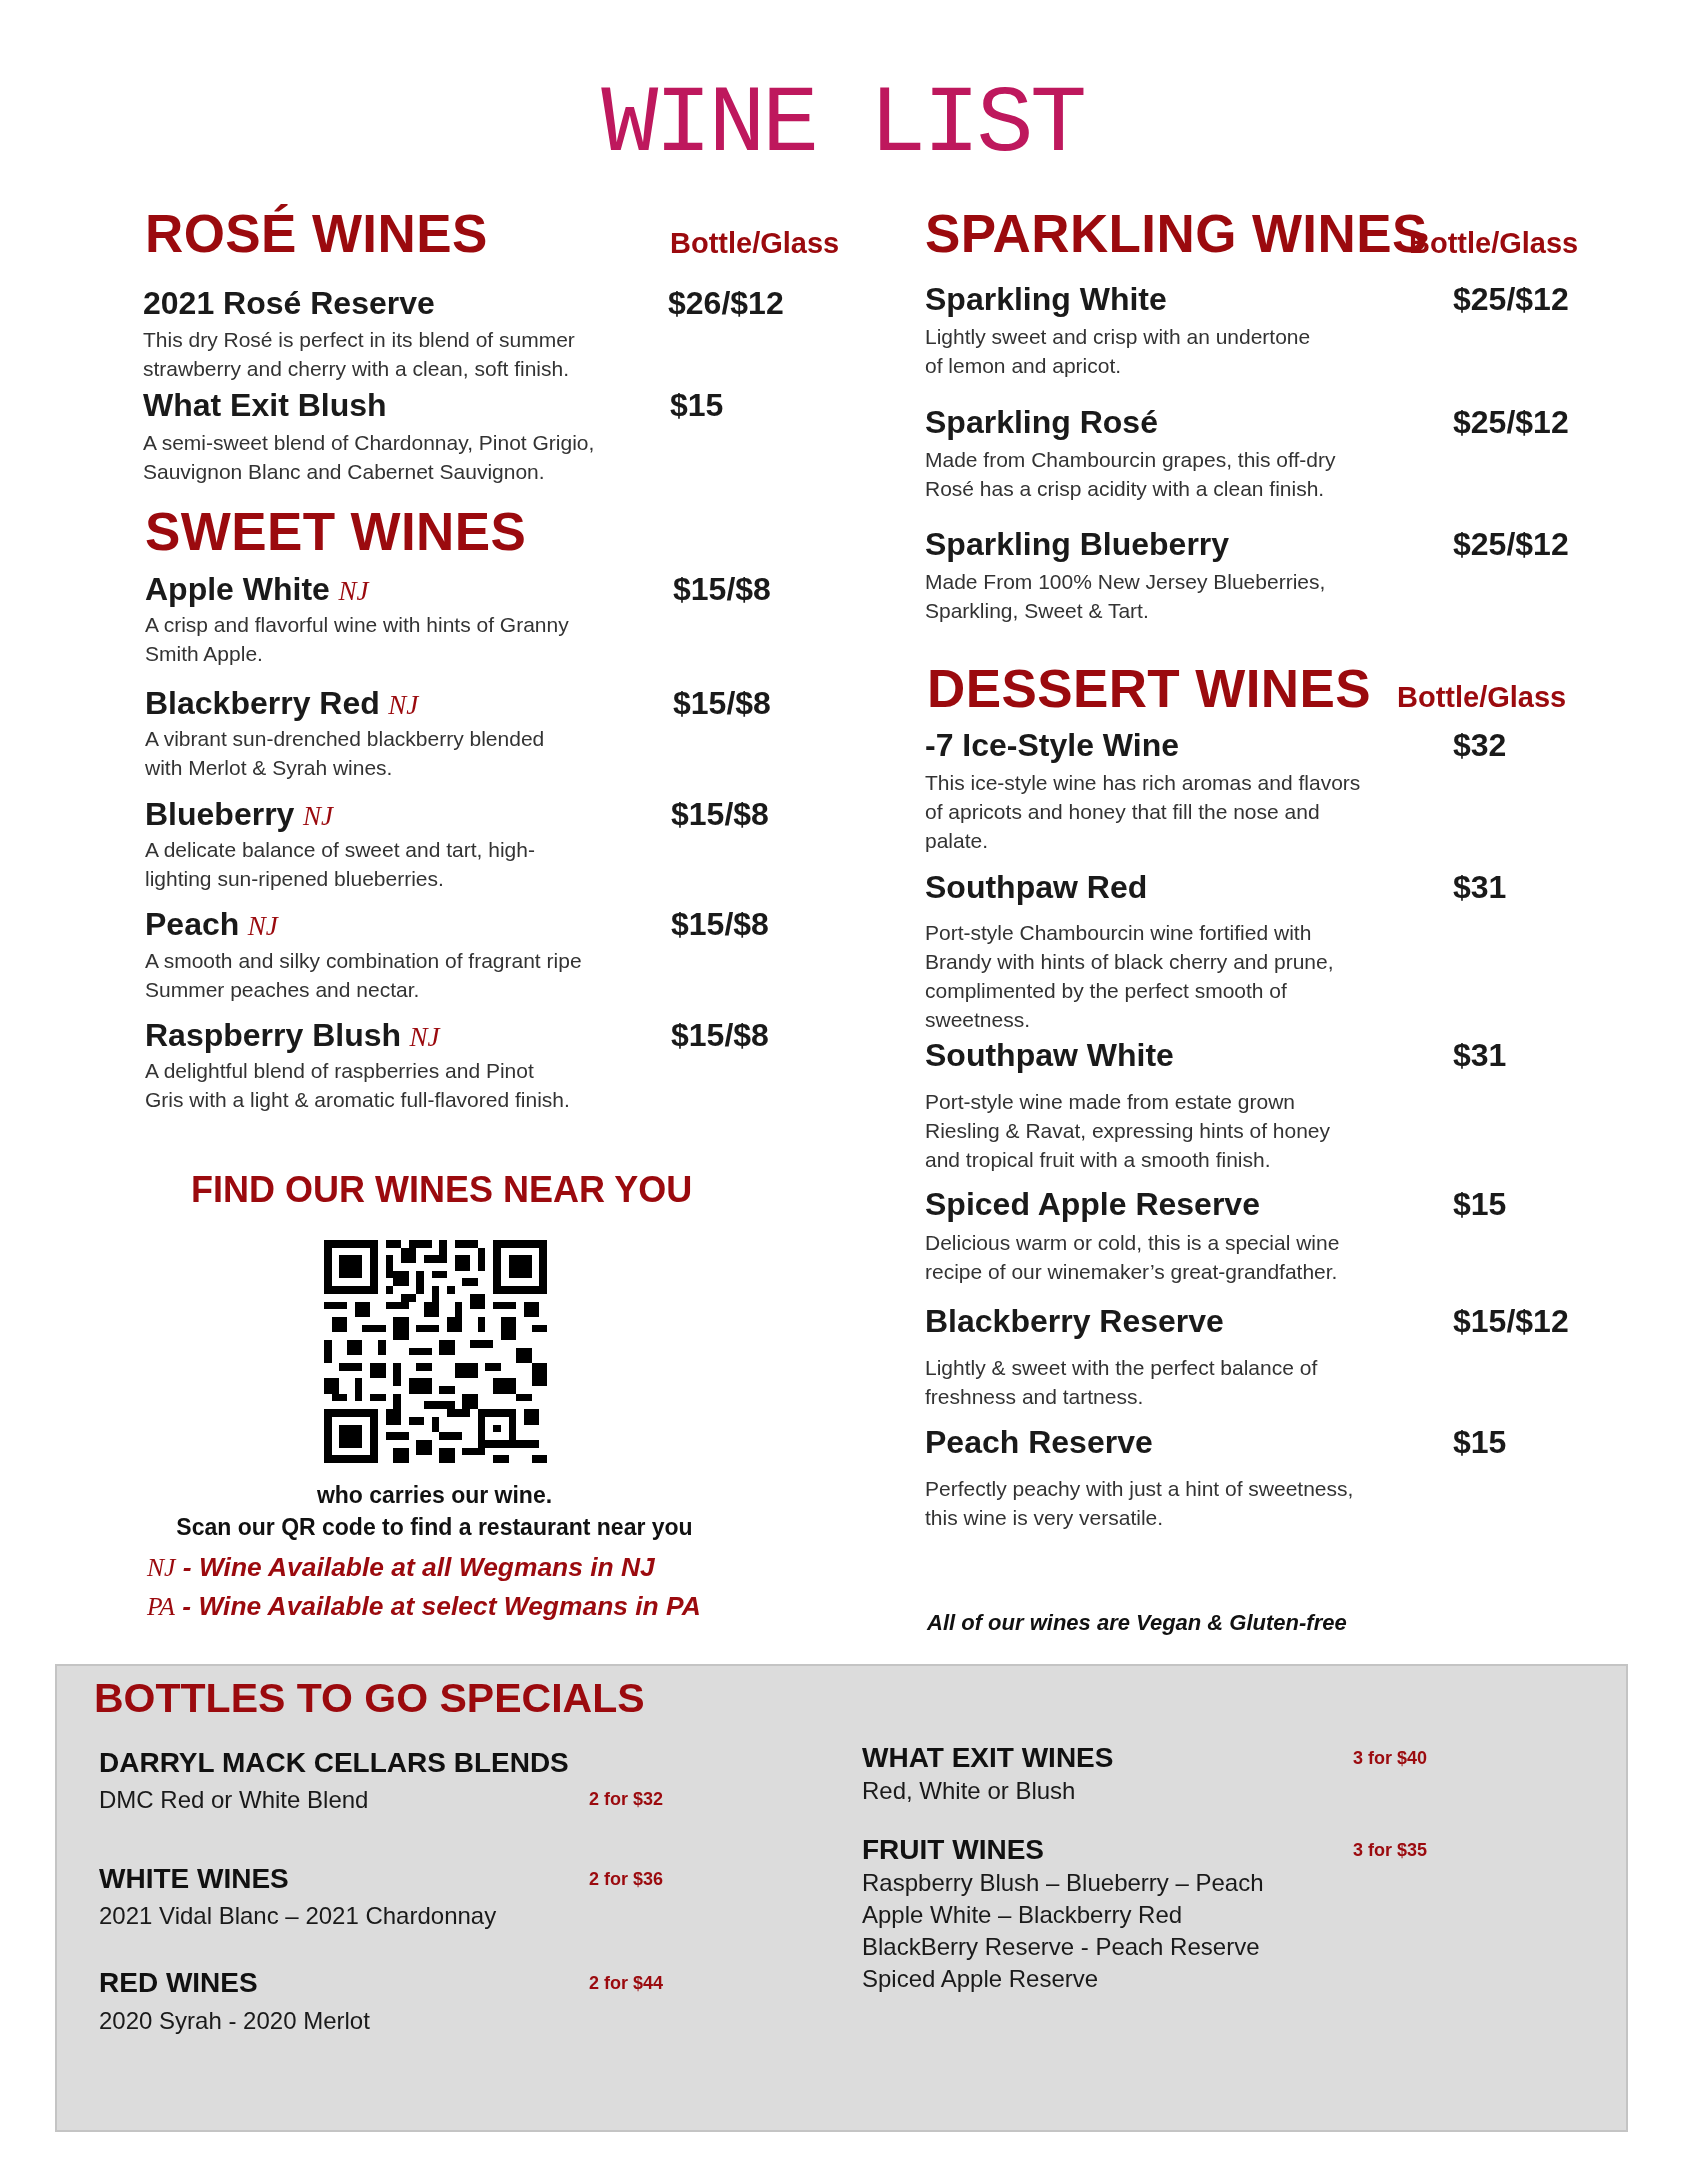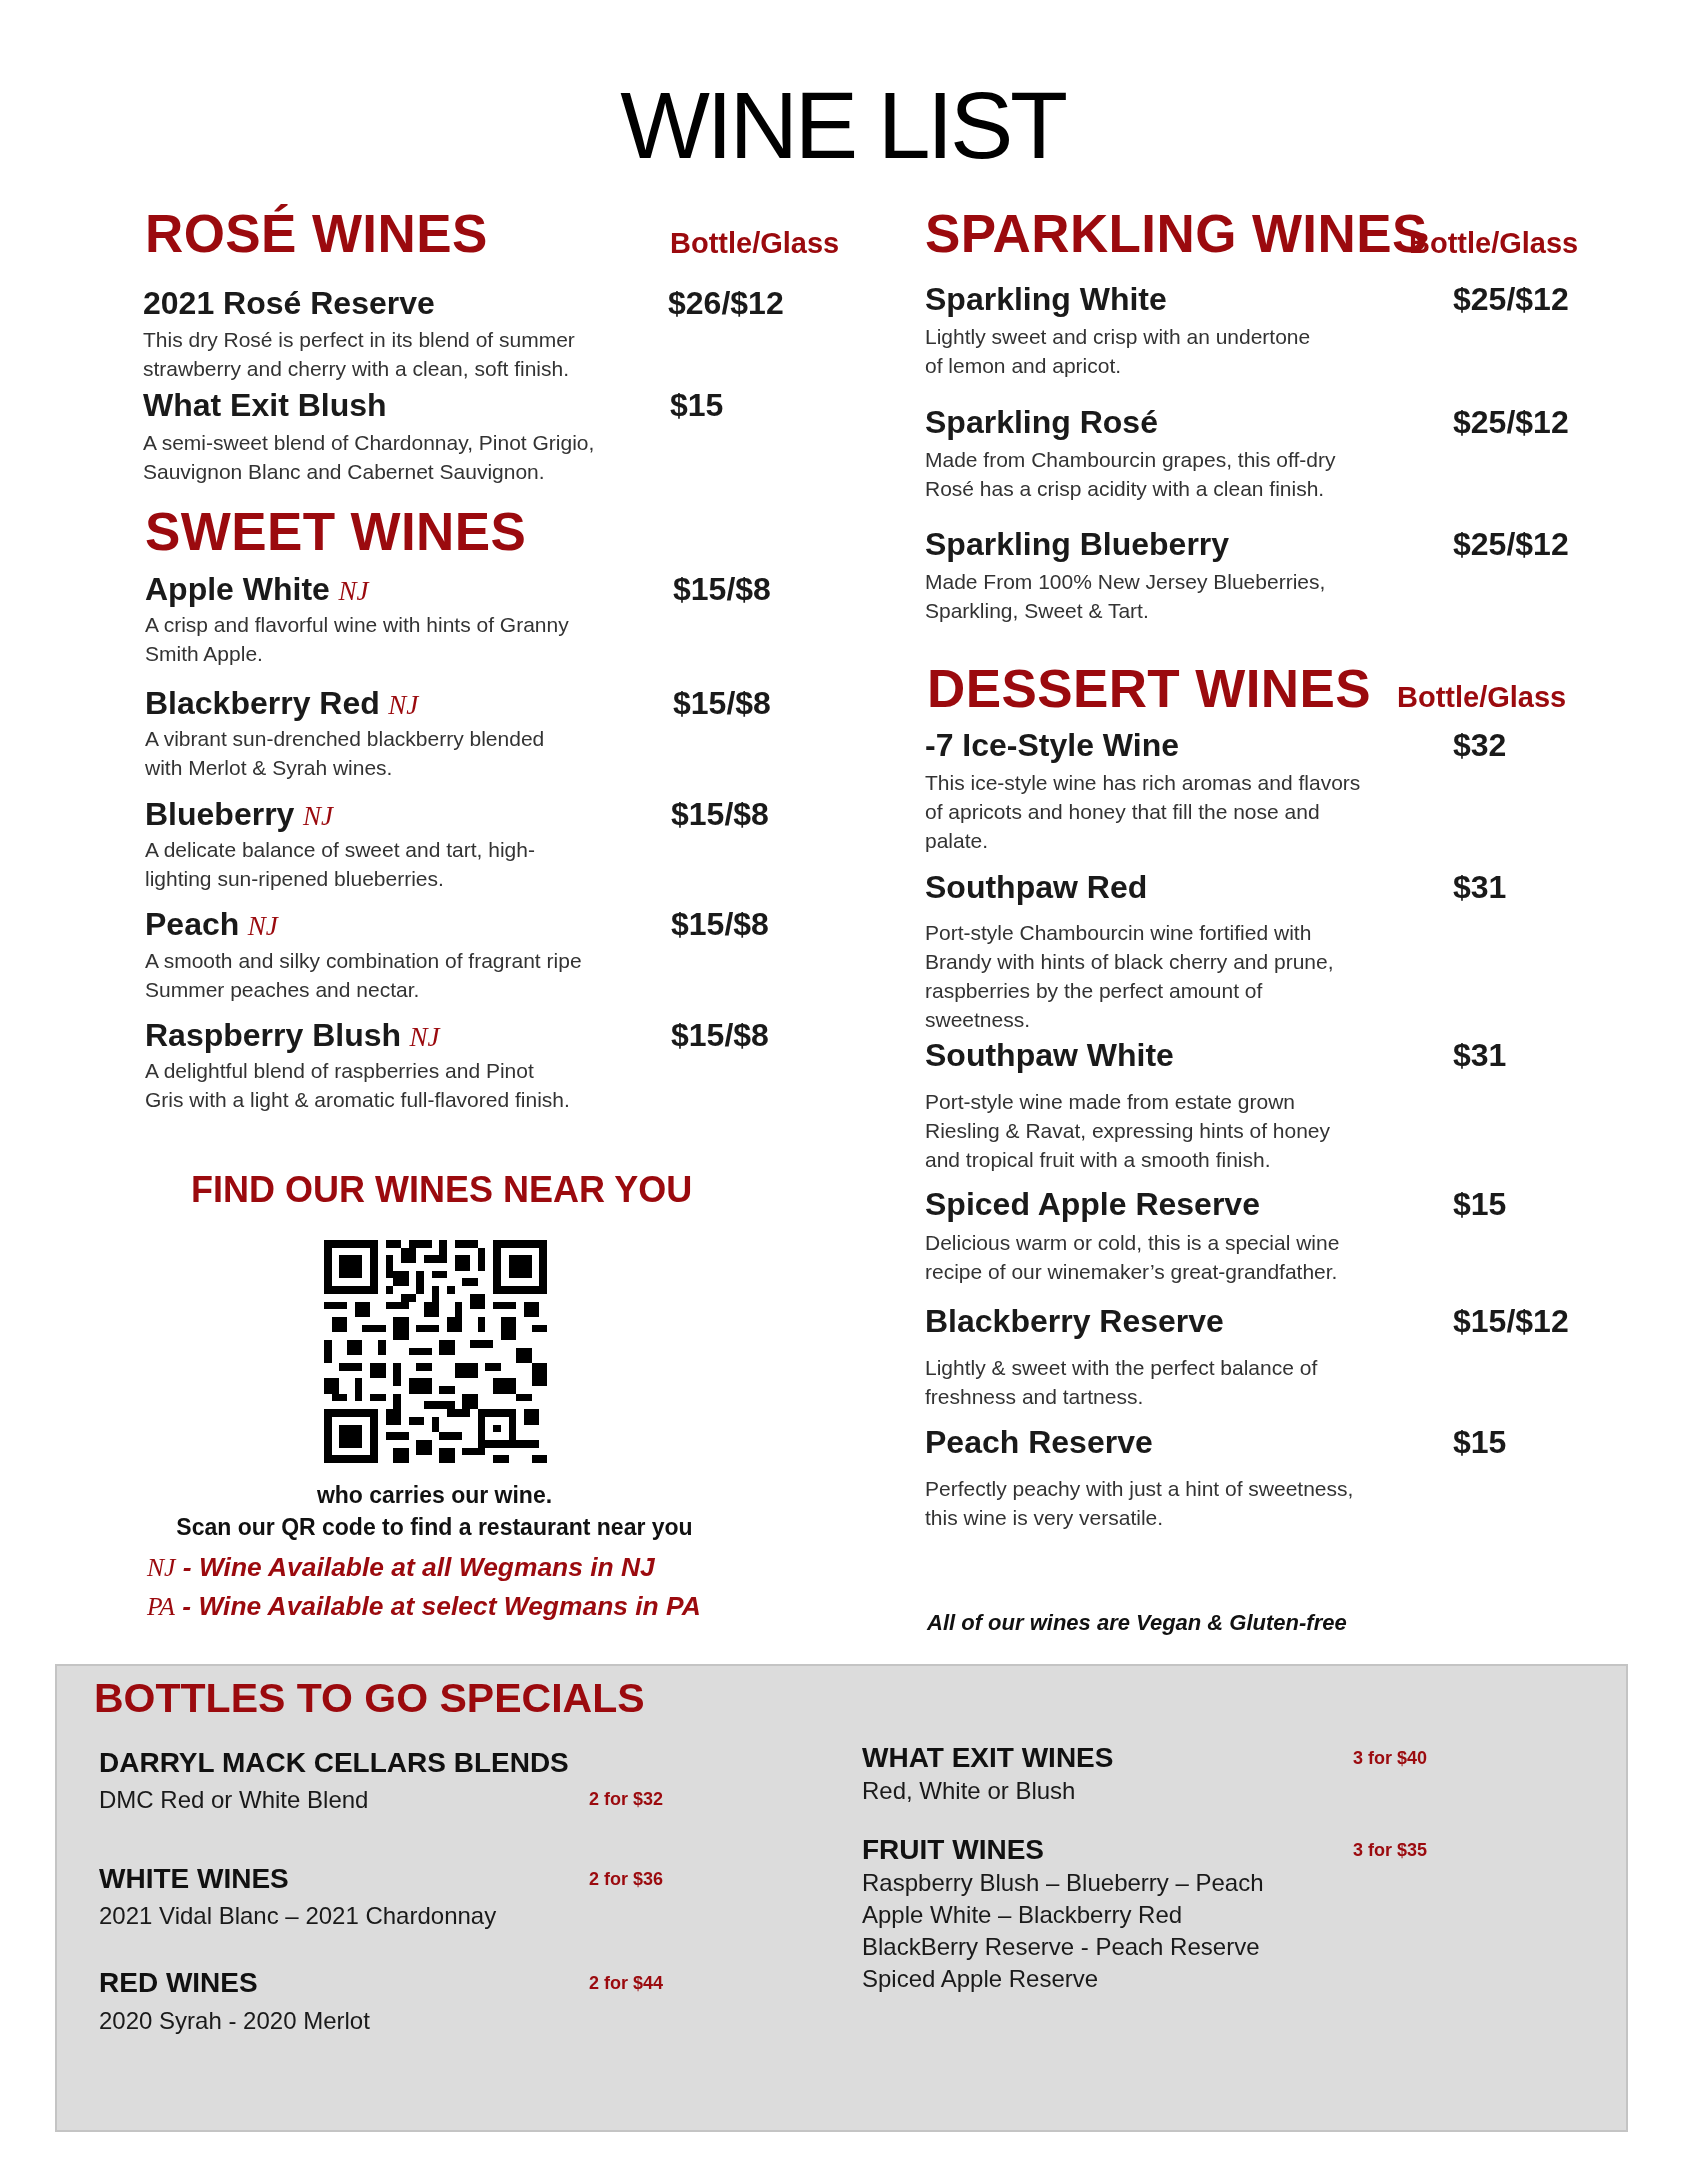--- a/index.html
+++ b/index.html
@@ -1,21 +1,21 @@
 <!DOCTYPE html>
 <html style="font-size:13.6px"><head>
 <meta charset="utf-8">
 <style>
   html, body { margin: 0; padding: 0; background: #ffffff; }
   body { width: 1685px; height: 2181px; position: relative; overflow: hidden;
          font-family: "Liberation Sans", "DejaVu Sans", sans-serif; color: #1a1a1a; }
   .abs { position: absolute; }
   .title { left: 0; width: 1685px; top: 78px; text-align: center;
-           font-family: Liberation Sans, sans-serif;
-           font-size: 95px; line-height: 95px; color: #000000; letter-spacing: -3.4px; }
+           font-family: Liberation Mono, monospace;
+           font-size: 95px; line-height: 95px; color: #be185d; letter-spacing: -3.4px; }
   .sec-h { font-weight: bold; font-size: 53px; line-height: 56px; color: #9b0a0e; letter-spacing: 0.4px; white-space: nowrap; }
   .bg-label { font-weight: bold; font-size: 29px; line-height: 32px; color: #9b0a0e; white-space: nowrap; }
   .item-name { font-weight: bold; font-size: 32px; line-height: 37px; color: #1a1a1a; white-space: nowrap; }
   .item-price { font-weight: bold; font-size: 32px; line-height: 37px; color: #1a1a1a; white-space: nowrap; }
   .item-desc { font-size: 21px; line-height: 29px; color: #333; }
   .nj { font-family: "Liberation Serif", "DejaVu Serif", serif; font-style: italic;
         font-size: 27px; color: #9b0a0e; margin-left: 8.5px; font-weight: normal; }
   .find-h { font-weight: bold; font-size: 36px; line-height: 41px; color: #9b0a0e; white-space: nowrap; }
   .scan-text { font-weight: bold; font-size: 23px; line-height: 31.5px; text-align: center; color: #111; }
   .legend-line { font-weight: bold; font-style: italic; font-size: 26.4px; line-height: 34px; color: #9b0a0e; white-space: nowrap; }
@@ -239,21 +239,21 @@
   <div>This ice-style wine has rich aromas and flavors</div>
   <div>of apricots and honey that fill the nose and</div>
   <div>palate.</div>
 </div>
 
 <div class="abs item-name" style="left:925px; top:869px;">Southpaw Red</div>
 <div class="abs item-price" style="left:1453px; top:869px;">$31</div>
 <div class="abs item-desc" style="left:925px; top:918px;">
   <div>Port-style Chambourcin wine fortified with</div>
   <div>Brandy with hints of black cherry and prune,</div>
-  <div>raspberries by the perfect amount of</div>
+  <div>complimented by the perfect smooth of</div>
   <div>sweetness.</div>
 </div>
 
 <div class="abs item-name" style="left:925px; top:1037px;">Southpaw White</div>
 <div class="abs item-price" style="left:1453px; top:1037px;">$31</div>
 <div class="abs item-desc" style="left:925px; top:1087px;">
   <div>Port-style wine made from estate grown</div>
   <div>Riesling &amp; Ravat, expressing hints of honey</div>
   <div>and tropical fruit with a smooth finish.</div>
 </div>

